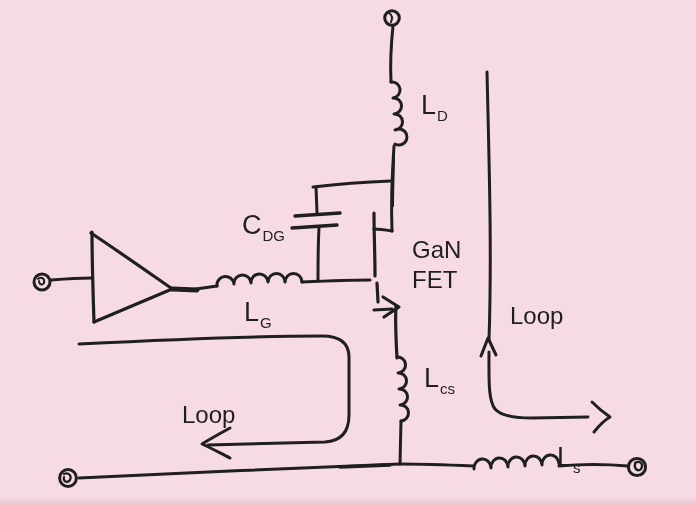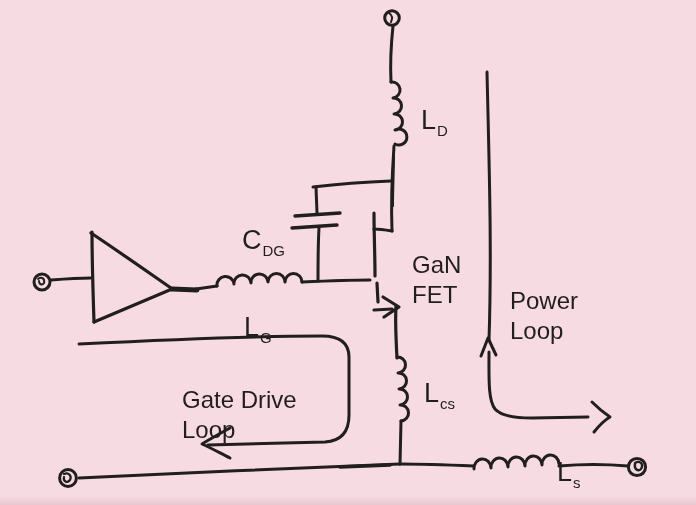--- a/index.html
+++ b/index.html
@@ -18,21 +18,21 @@
     background:var(--background);
   }
   .bottom-strip{
     position:absolute;left:0;bottom:0;width:696px;height:9px;
     background:linear-gradient(to bottom, rgba(233,198,208,0), var(--border-bottom));
   }
   svg.circuit{position:absolute;left:0;top:0;color:var(--ink);}
   svg.circuit *{stroke:currentColor;fill:none;stroke-linecap:round;stroke-linejoin:round;}
   .lbl{
     position:absolute;color:var(--ink);
-    font-size:24px;line-height:30px;white-space:pre;margin-top:15px;
+    font-size:24px;line-height:30px;white-space:pre;
   }
   .sym{font-size:27px;line-height:27px;}
   .sub{font-size:15px;position:relative;top:7px;left:1px;}
 </style>
 </head>
 <body>
 
 <div class="stage">
 
   <svg class="circuit" width="696" height="505" viewBox="0 0 696 505">
@@ -129,18 +129,18 @@
   <div class="lbl sym" style="left:421px;top:92px"><span>L</span><span class="sub">D</span></div>
 
   <div class="lbl sym" style="left:244px;top:299px"><span>L</span><span class="sub">G</span></div>
 
   <div class="lbl sym" style="left:424px;top:365px"><span>L</span><span class="sub">cs</span></div>
 
   <div class="lbl sym" style="left:557px;top:444px"><span>L</span><span class="sub">s</span></div>
 
   <div class="lbl" style="left:412px;top:235px"><span>GaN</span><br><span>FET</span></div>
 
-  <div class="lbl" style="left:182px;top:370px"><span>Gate Drive</span><br><span>Loop</span></div>
+  <div class="lbl" style="left:182px;top:370px"><br><span>Loop</span></div>
 
-  <div class="lbl" style="left:510px;top:271px"><span>Power</span><br><span>Loop</span></div>
+  <div class="lbl" style="left:510px;top:271px"><br><span>Loop</span></div>
 
   <div class="bottom-strip"></div>
 </div>
 
 </body></html>

